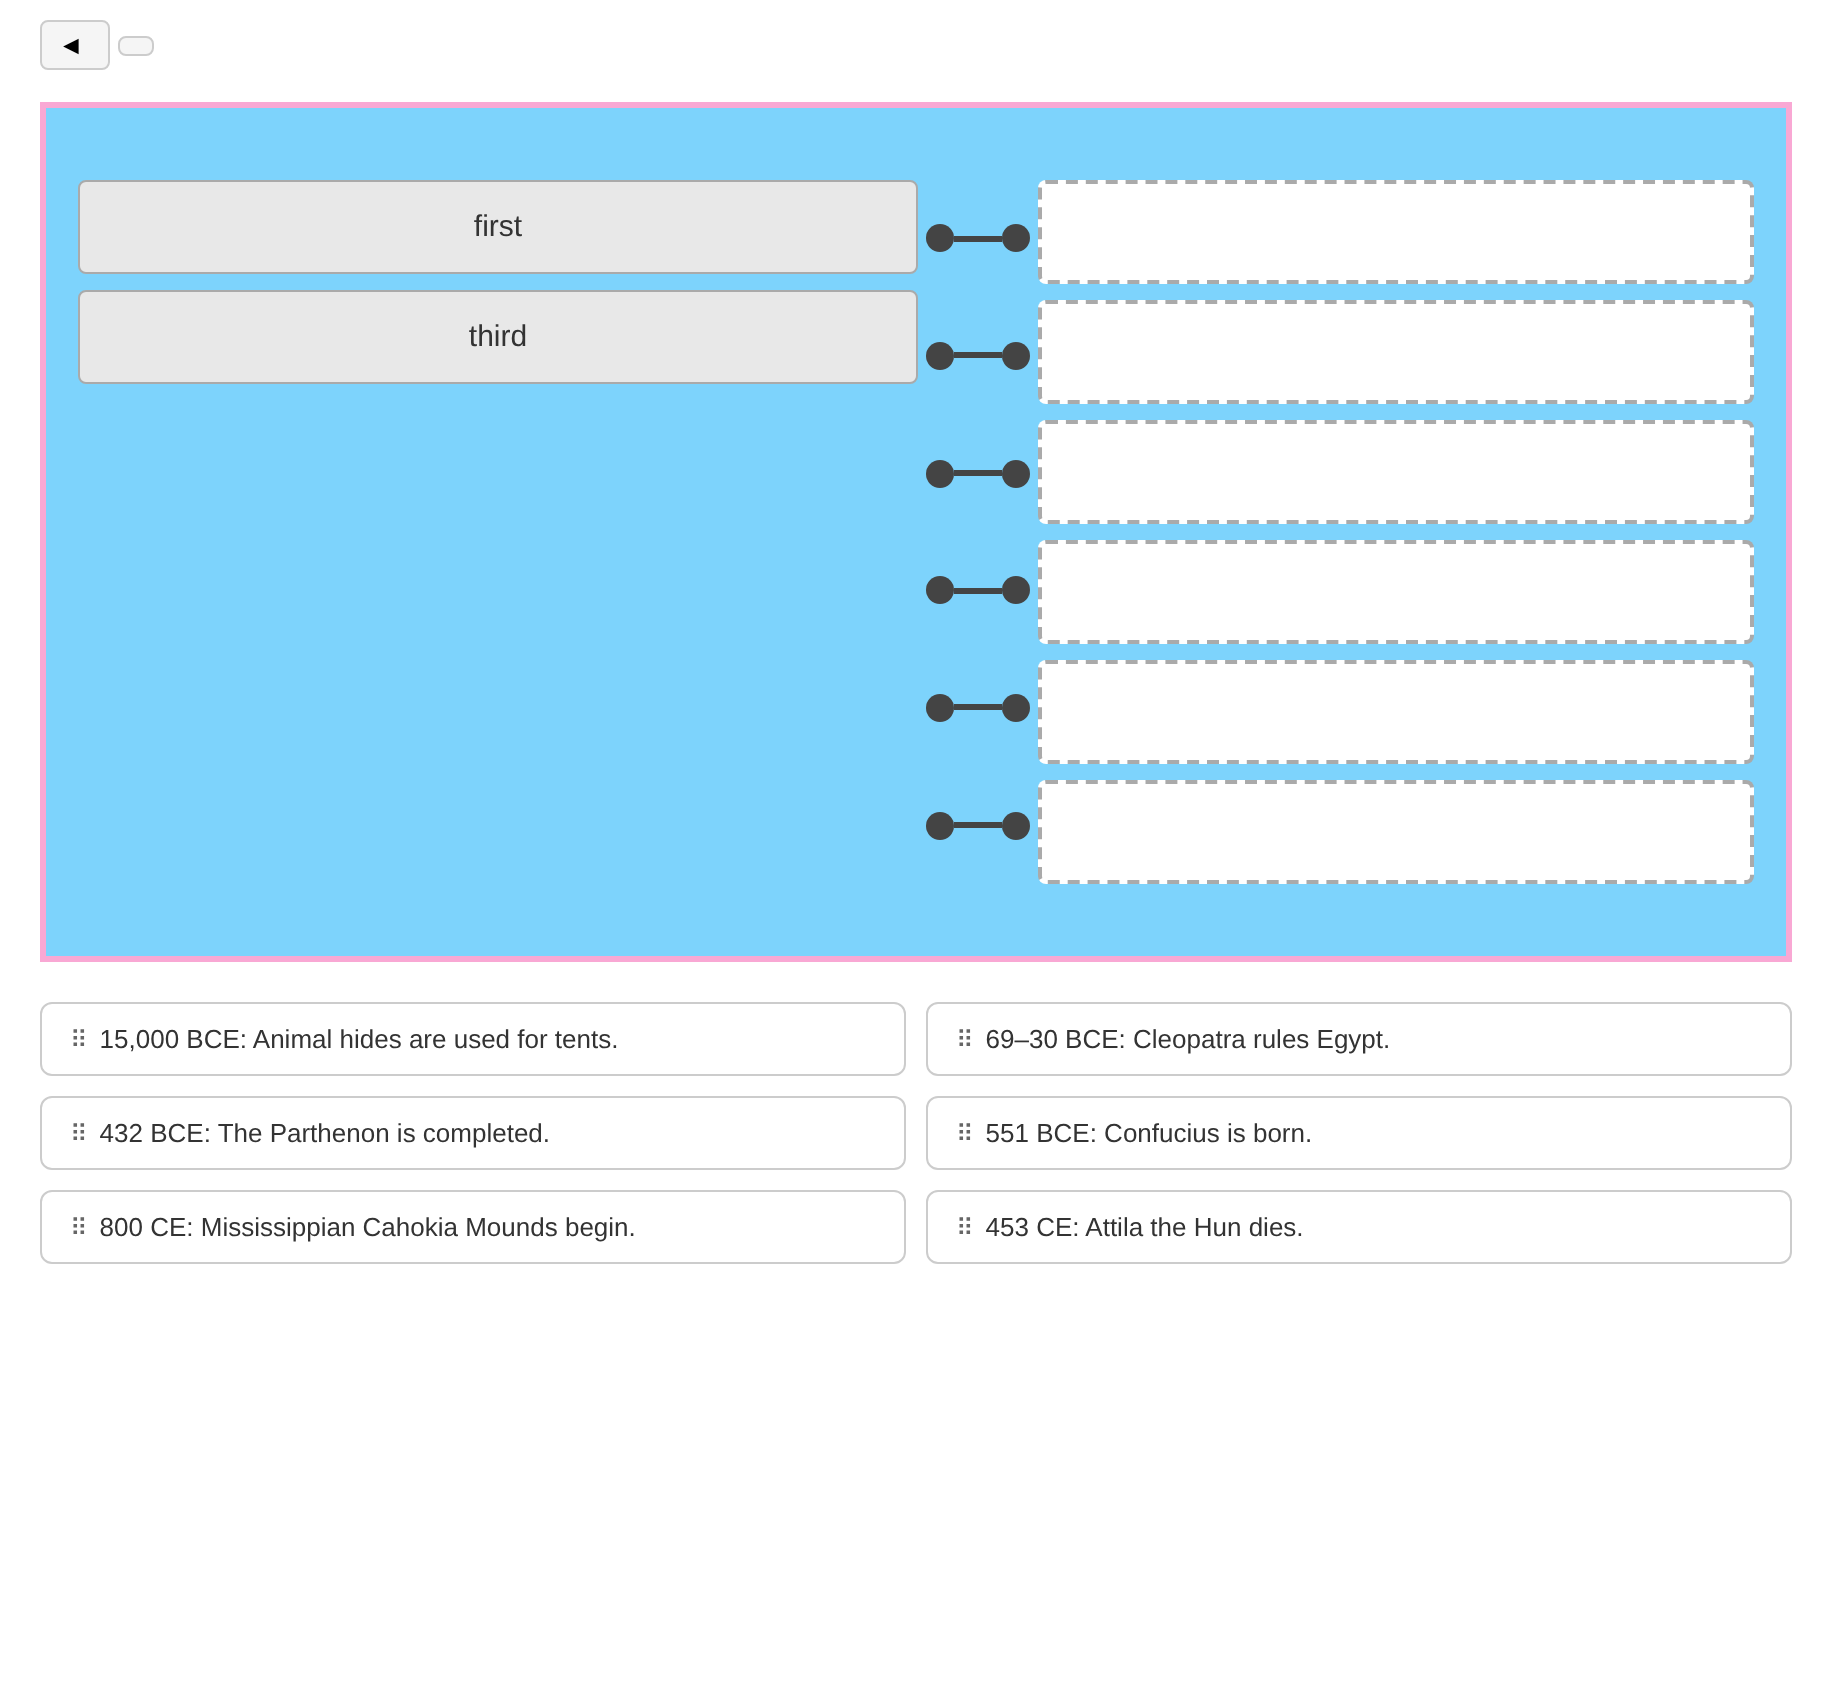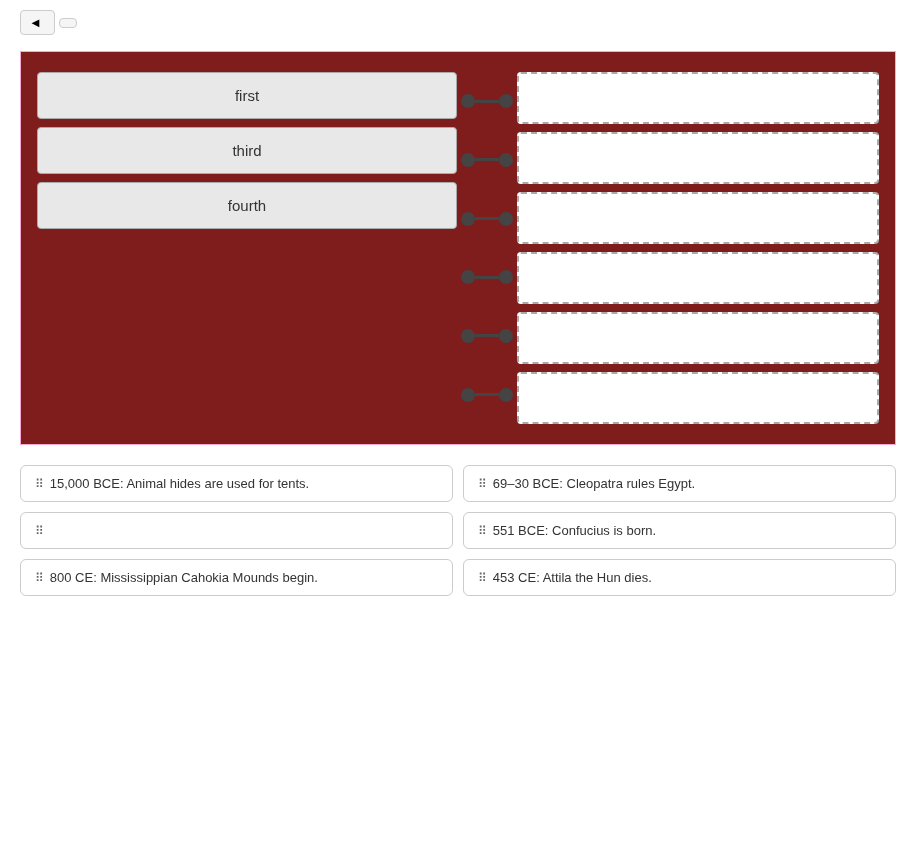--- a/index.html
+++ b/index.html
@@ -36,24 +36,24 @@
       font-size: 13px;
     }
     .instruction {
       font-size: 14px;
       margin-bottom: 16px;
       color: #222;
     }
     .main-area {
       display: flex;
       gap: 0;
-      border: 1px solid #f9a8d4;
-      padding: 20px 16px;
+      border: 3px solid #f9a8d4;
+      padding: 36px 16px;
       margin-bottom: 20px;
-      background: #7f1d1d;
+      background: #7dd3fc;
     }
     .left-column {
       display: flex;
       flex-direction: column;
       gap: 8px;
       width: 420px;
     }
     .drag-item {
       background: #e8e8e8;
       border: 1px solid #aaa;
@@ -144,21 +144,20 @@
   </button>
 </div>
 
 <p class="instruction"></p>
 
 <div class="main-area">
   <div class="left-column">
 
   <div class="drag-item">first</div>
       <div class="drag-item">third</div>
-      <div class="drag-item">fourth</div>
     </div>
   <div class="connector-area">
 
   <div class="connector">
         <div class="dot"></div>
         <div class="line"></div>
         <div class="dot"></div>
       </div>
       <div class="connector">
         <div class="dot"></div>
@@ -202,20 +201,21 @@
 <div class="choice-item">
       <span class="choice-grid-icon">⠿</span>
       <span>15,000 BCE: Animal hides are used for tents.</span>
     </div>
     <div class="choice-item">
       <span class="choice-grid-icon">⠿</span>
       <span>69–30 BCE: Cleopatra rules Egypt.</span>
     </div>
     <div class="choice-item">
       <span class="choice-grid-icon">⠿</span>
+      <span>432 BCE: The Parthenon is completed.</span>
     </div>
     <div class="choice-item">
       <span class="choice-grid-icon">⠿</span>
       <span>551 BCE: Confucius is born.</span>
     </div>
     <div class="choice-item">
       <span class="choice-grid-icon">⠿</span>
       <span>800 CE: Mississippian Cahokia Mounds begin.</span>
     </div>
     <div class="choice-item">

